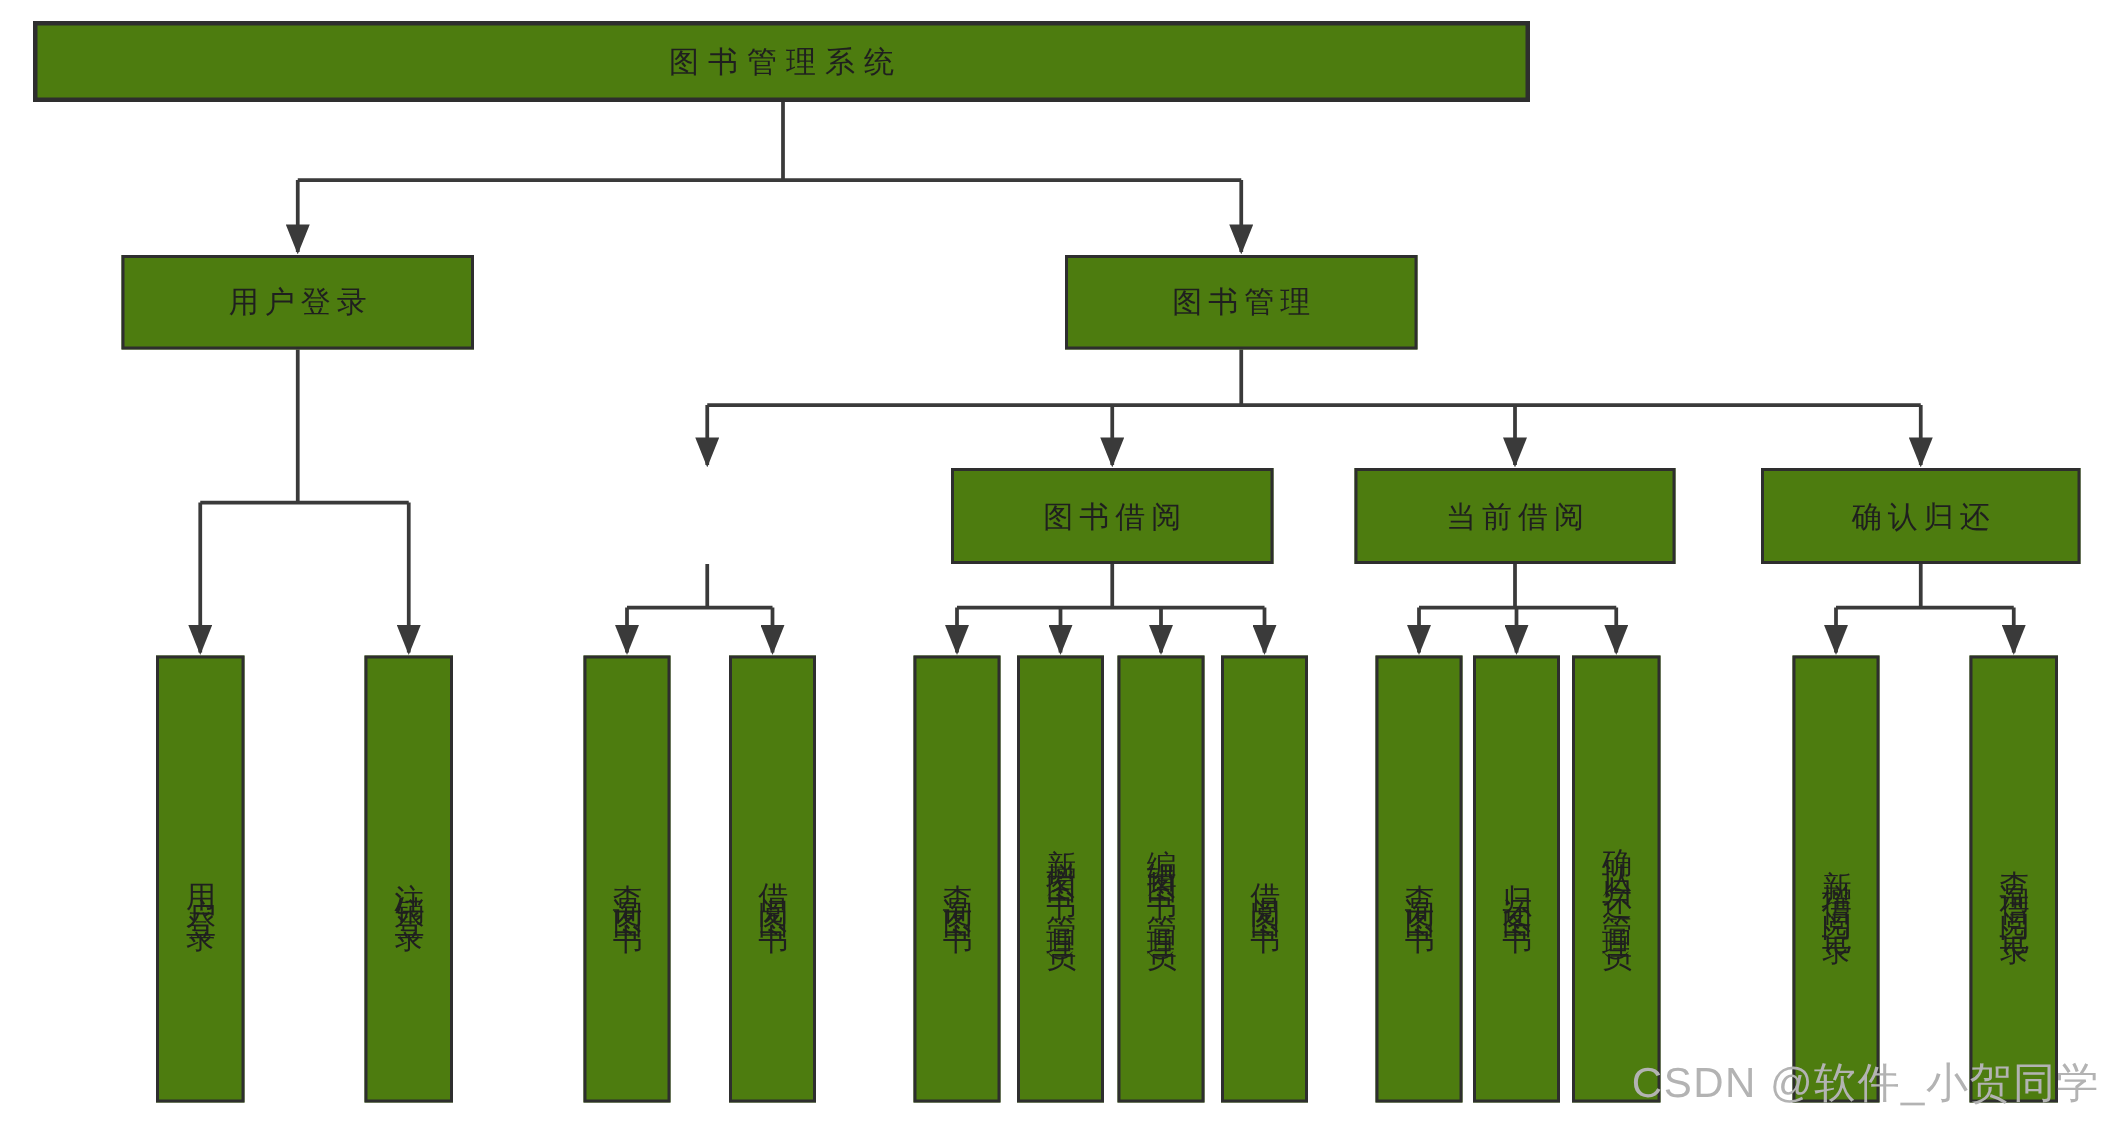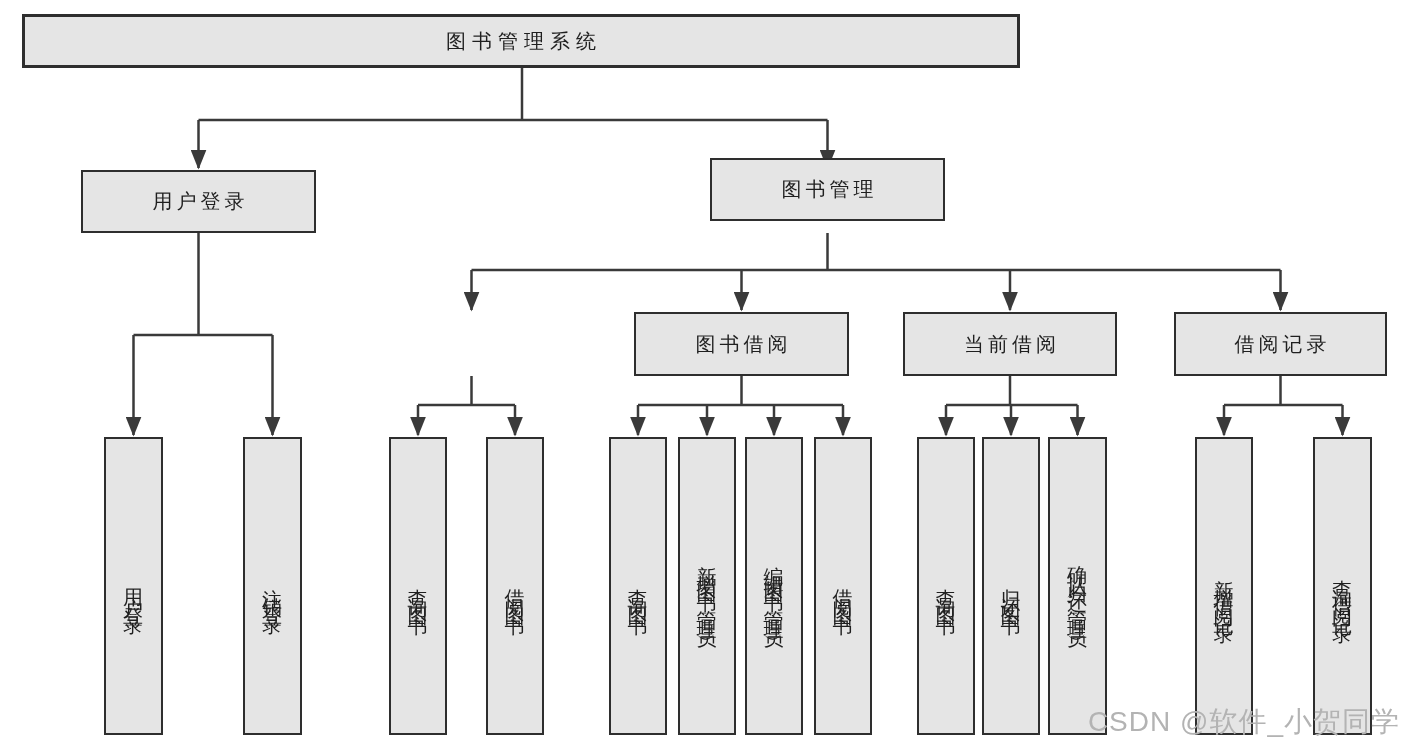--- a/index.html
+++ b/index.html
@@ -27,21 +27,21 @@
     stroke: var(--line, #3a3a3a);
     stroke-width: 2.5;
   }
   .connectors .head {
     fill: var(--line, #3a3a3a);
     stroke: none;
   }
   .box {
     position: absolute;
     box-sizing: border-box;
-    background: #e5e5e5;
+    background: #4d7c0f;
     border: 2px solid var(--border, #2e2e2e);
     display: flex;
     align-items: center;
     justify-content: center;
     color: var(--text, #1f1f1f);
     font-size: 20px;
   }
   .box--root {
     border-width: 3px;
   }
@@ -125,32 +125,32 @@
     <path class="wire" d="M1342.5 405 V435" marker-end="url(#arrow)"></path>
   </svg>
 
   <div class="box box--root box--h" style="left:22px; top:14px; width:998px; height:54px">
     <span>图书管理系统</span>
   </div>
 
   <div class="box box--h" style="left:81px; top:170px; width:235px; height:63px">
     <span>用户登录</span>
   </div>
-  <div class="box box--h" style="left:710px; top:158px; width:235px; height:63px">
+  <div class="box box--h" style="left:710px; top:170px; width:235px; height:63px">
     <span>图书管理</span>
   </div>
 
   <div class="box box--h" style="left:903px; top:312px; width:214px; height:64px">
     <span>当前借阅</span>
   </div>
   <div class="box box--h" style="left:634px; top:312px; width:215px; height:64px">
     <span>图书借阅</span>
   </div>
   <div class="box box--h" style="left:1174px; top:312px; width:213px; height:64px">
-    <span>借阅记录</span>
+    <span>确认归还</span>
   </div>
 
   <div class="box box--leaf" style="left:104px; top:437px; width:59px; height:298px">
     <span>用户登录</span>
   </div>
   <div class="box box--leaf" style="left:243px; top:437px; width:59px; height:298px">
     <span>注销登录</span>
   </div>
 
   <div class="box box--leaf" style="left:389px; top:437px; width:58px; height:298px">

